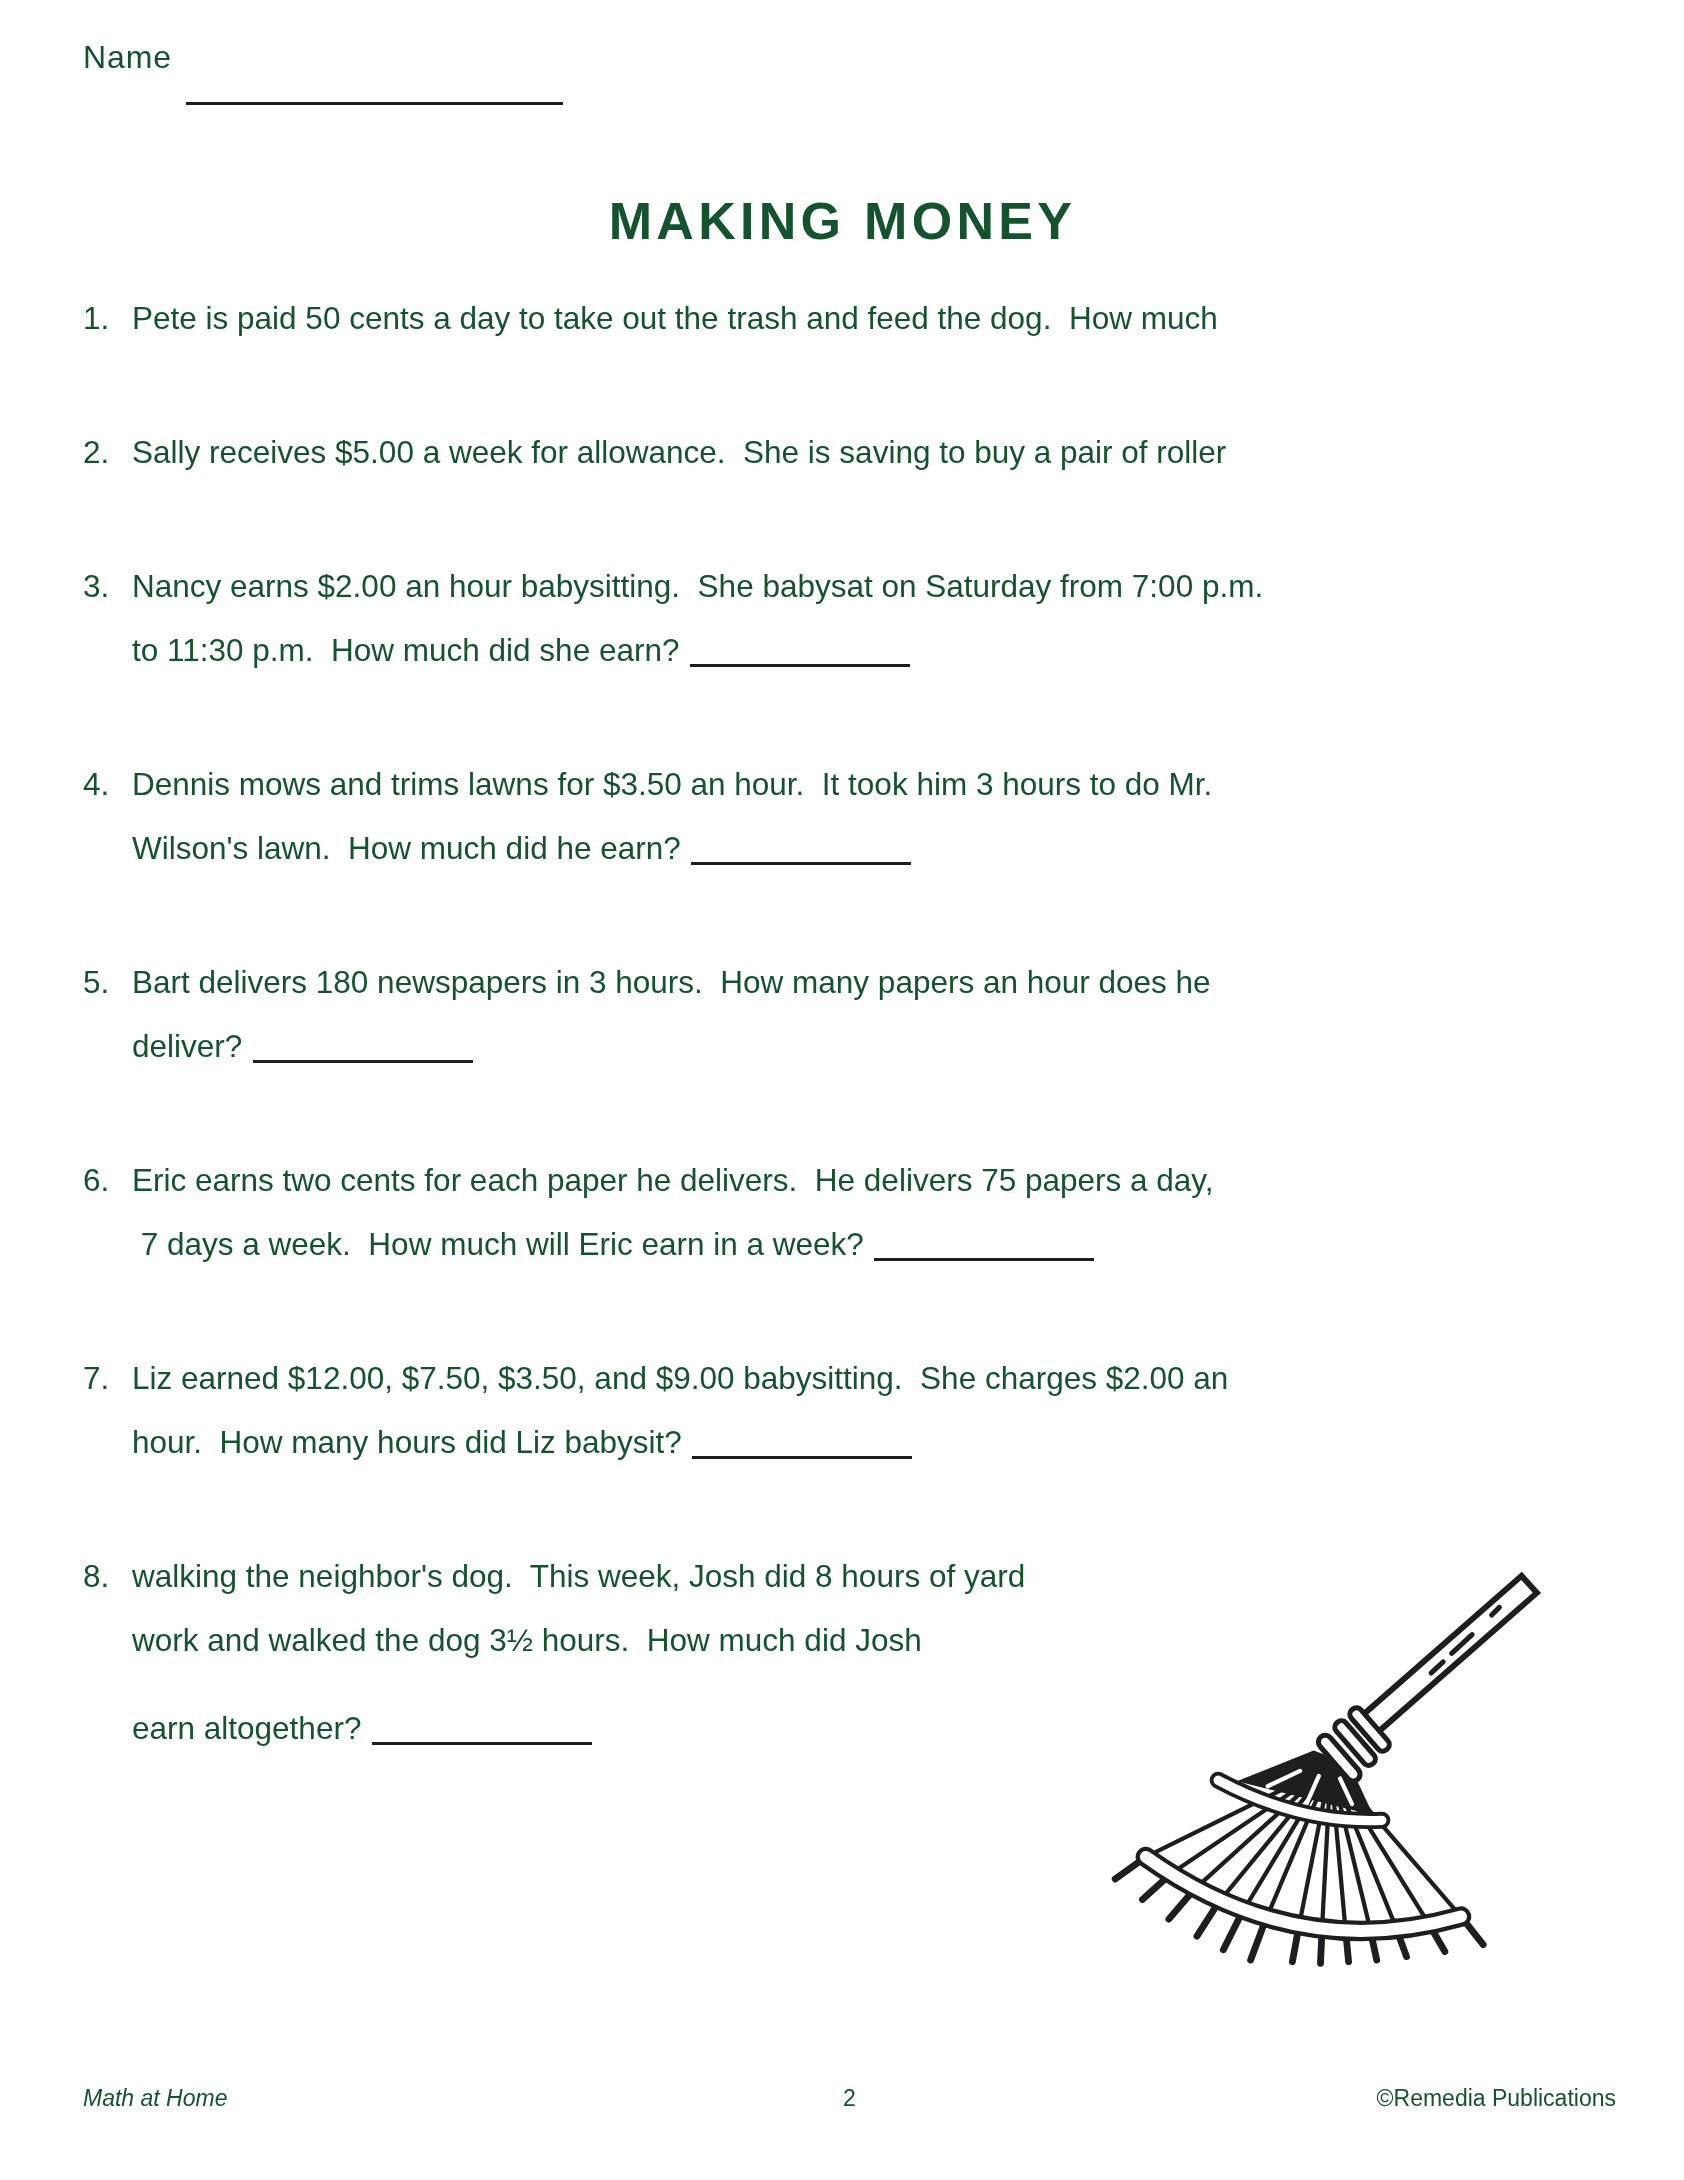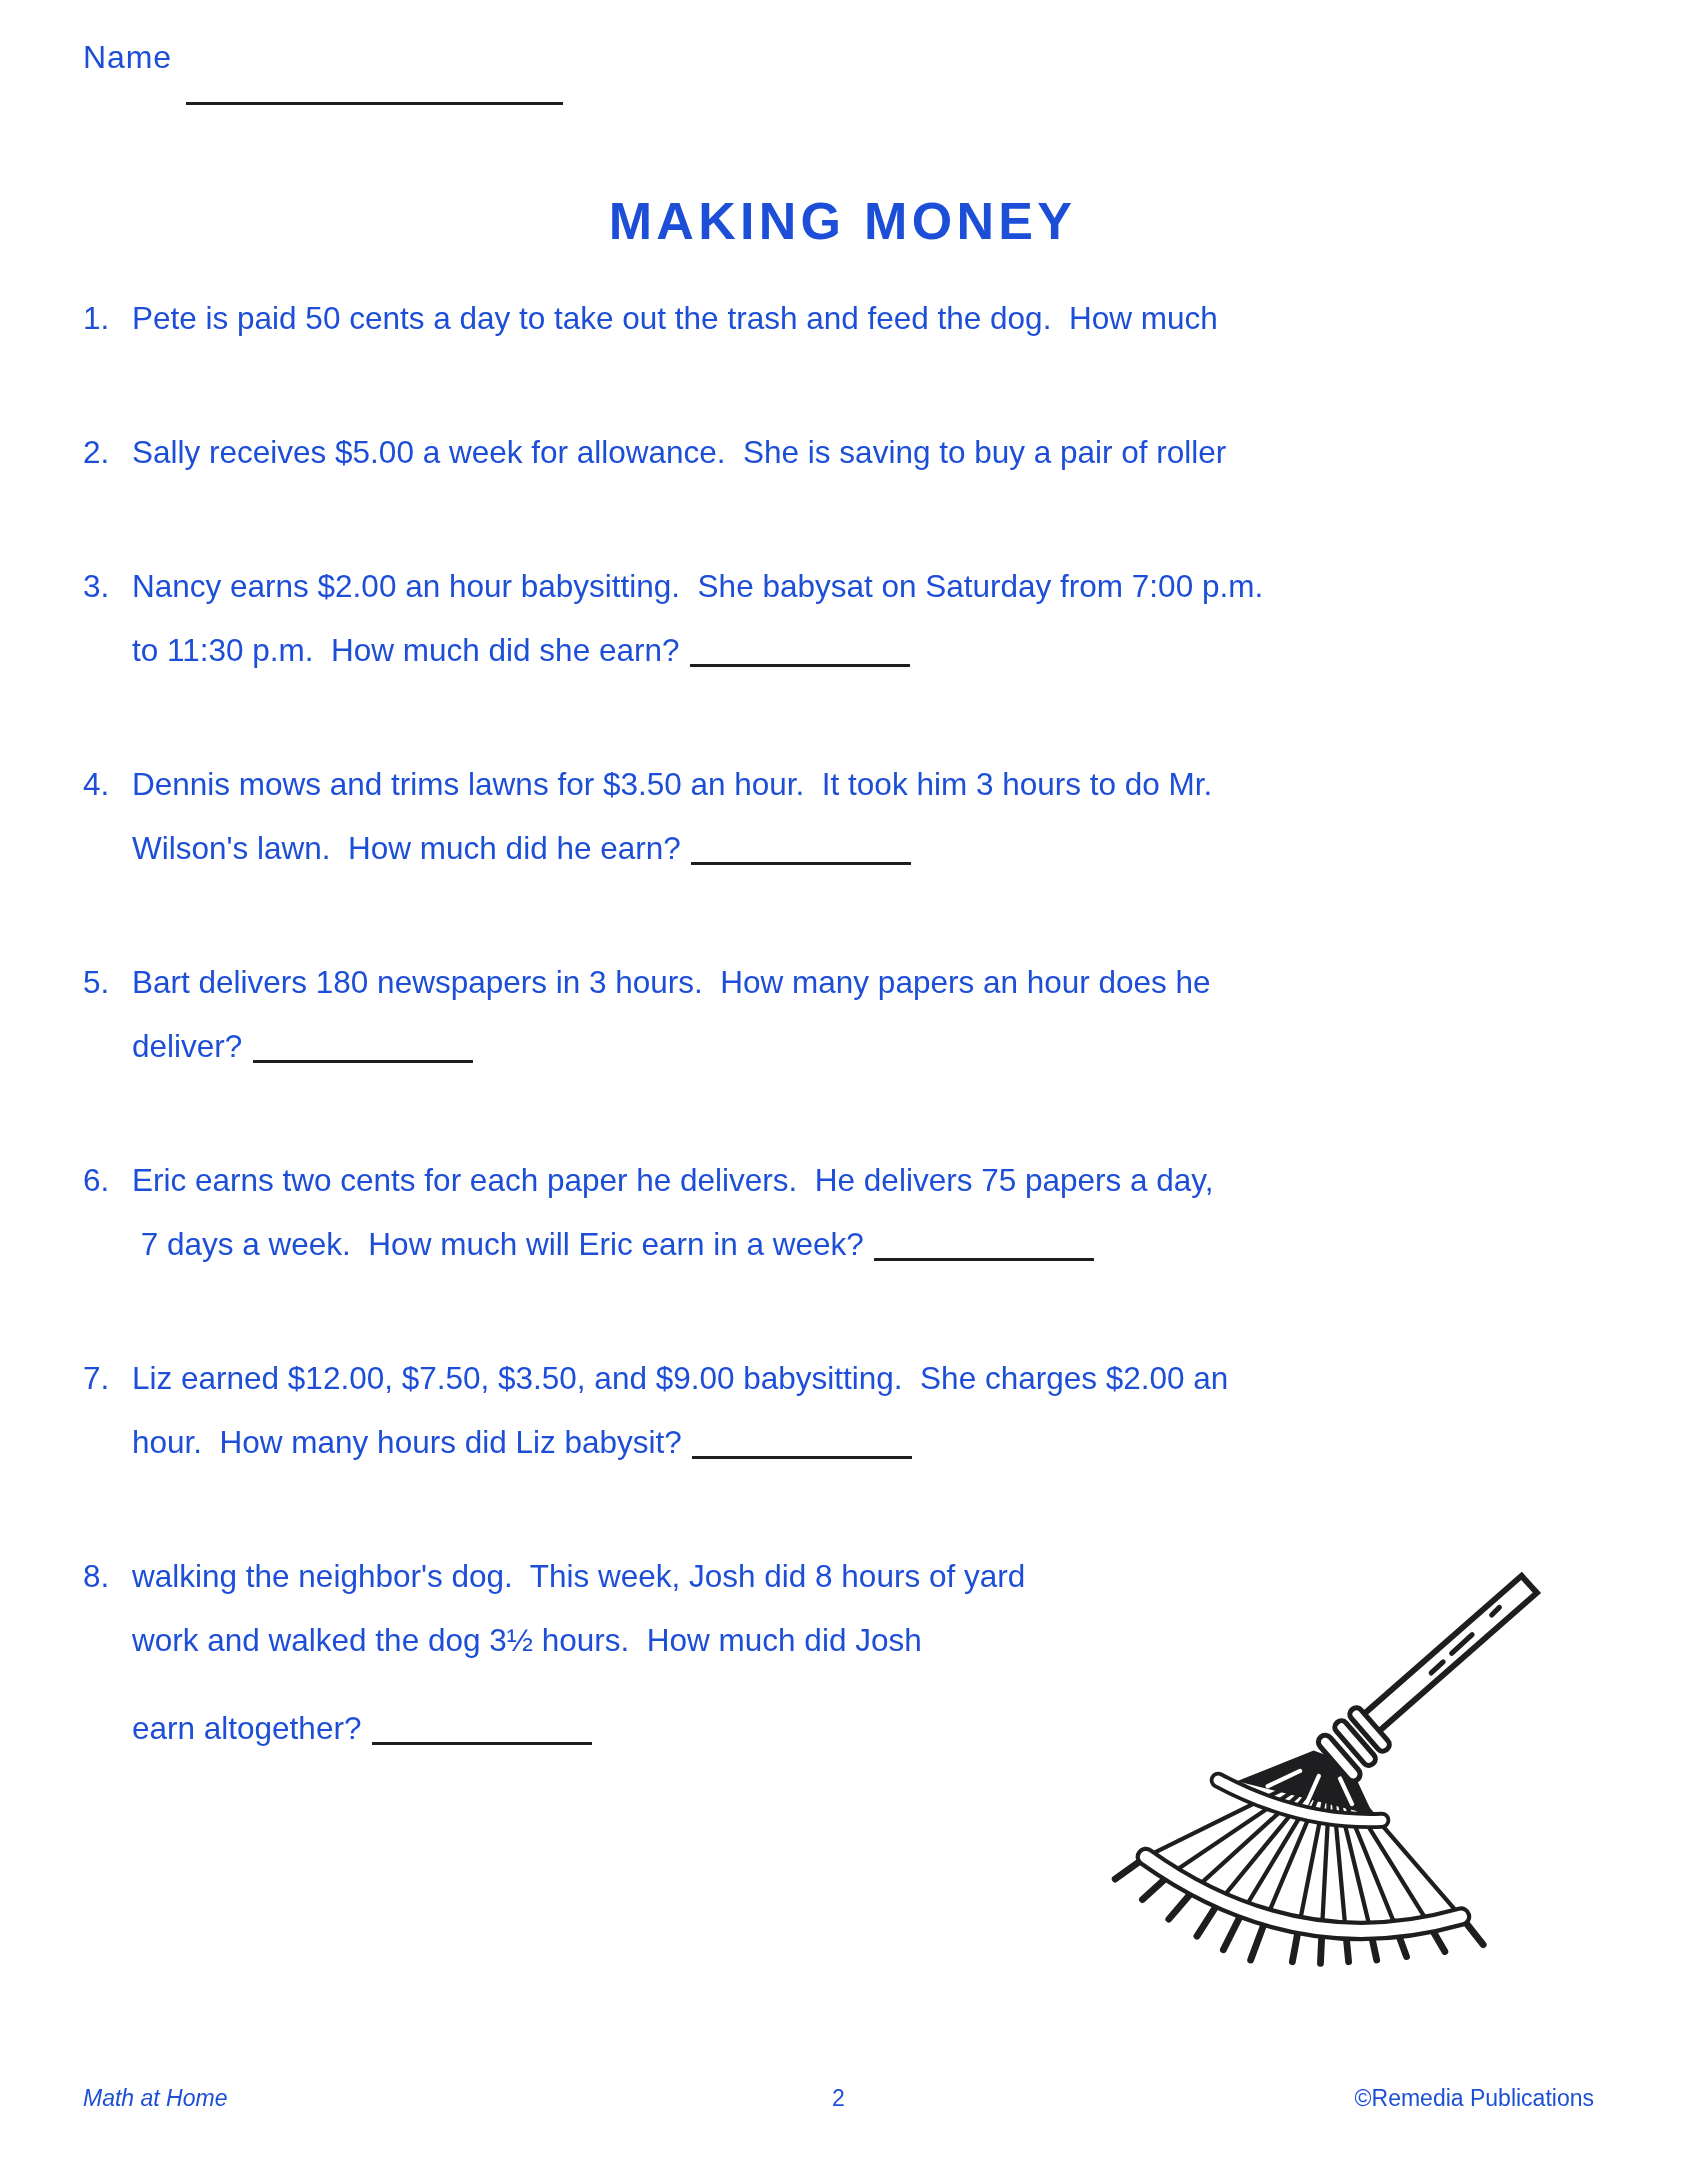--- a/index.html
+++ b/index.html
@@ -3,21 +3,21 @@
 <meta charset="utf-8">
 <style>
   * { margin: 0; padding: 0; box-sizing: border-box; }
   html, body { background: #e8e8e8; }
   .page {
     position: relative;
     width: 1685px;
     height: 2181px;
     margin: 0 auto;
     background: #ffffff;
-    color: #1d4ed8;
+    color: #14532d;
     font-family: "Liberation Sans", sans-serif;
     overflow: hidden;
   }
   
   .name-row { position: absolute; top: 39px; left: 83px; font-size: 32px; }
   .name-label { letter-spacing: 0.9px; }
   .name-line {
     display: inline-block;
     width: 377px;
     height: 66px;
@@ -45,21 +45,21 @@
     display: inline-block;
     width: 220px;
     height: 1em;
     margin-left: 10.2px;
     border-bottom: 3.4px solid #1e1e20;
     transform: translateY(6px);
   }
   
   .rake { position: absolute; left: 1099px; top: 1563px; width: 460px; height: 409px; }
   
-  .footer { position: absolute; top: 2085px; left: 83px; right: 91px; height: 36px; font-size: 23px; }
+  .footer { position: absolute; top: 2085px; left: 83px; right: 69px; height: 36px; font-size: 23px; }
   .f-left { position: absolute; left: 0; top: 0; font-style: italic; }
   .f-center { position: absolute; left: 0; right: 0; top: 0; text-align: center; }
   .f-right { position: absolute; right: 0; top: 0; }
 </style>
 </head>
 <body>
 
 <div class="page">
 
   <div class="name-row">

